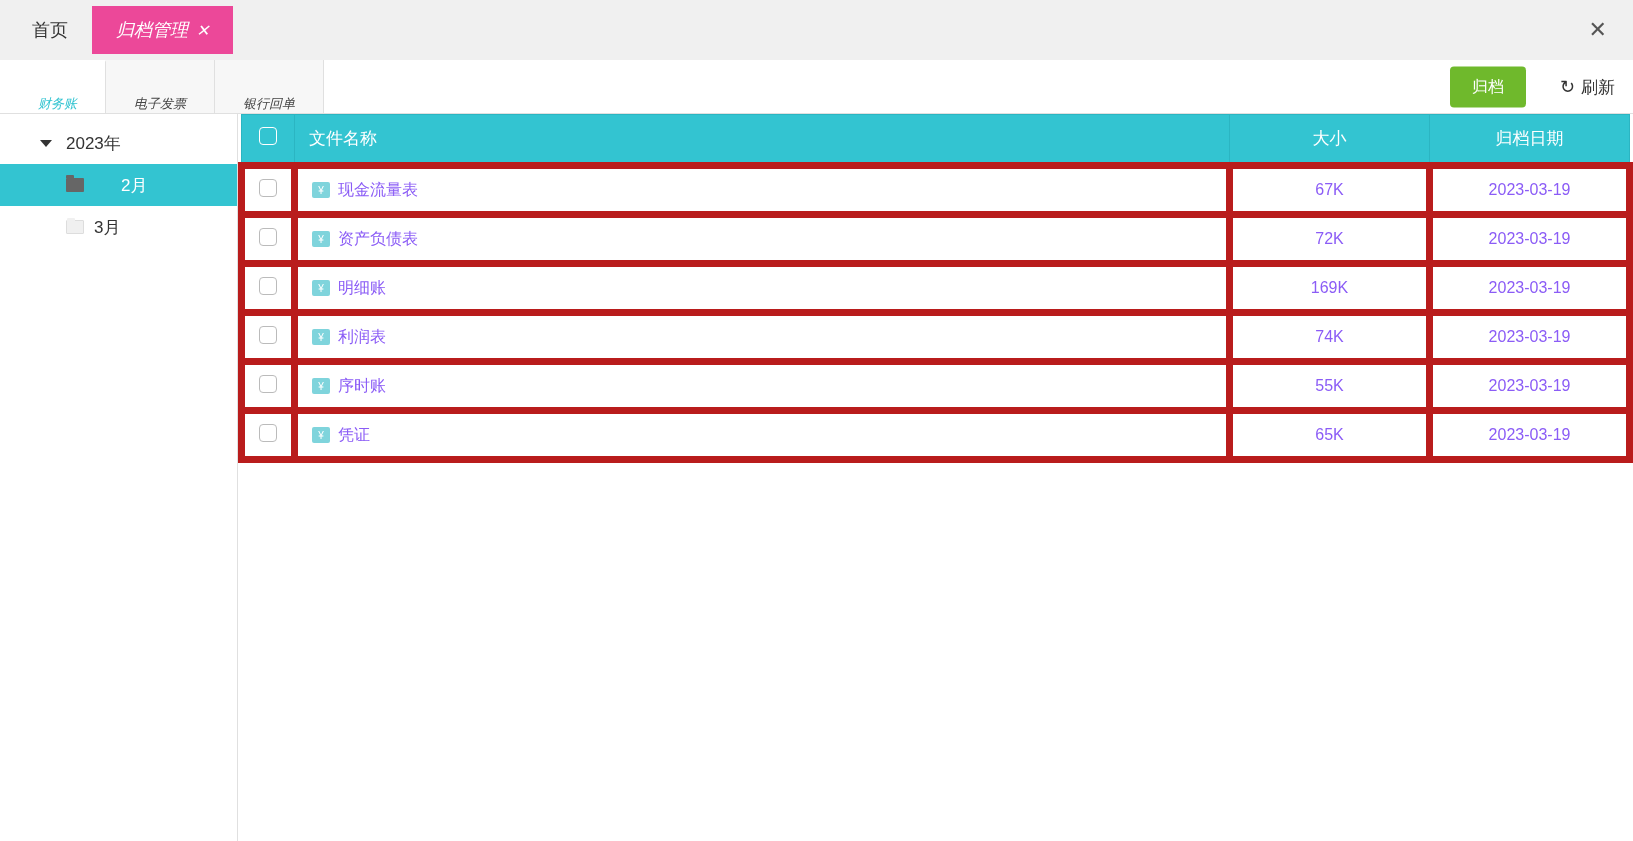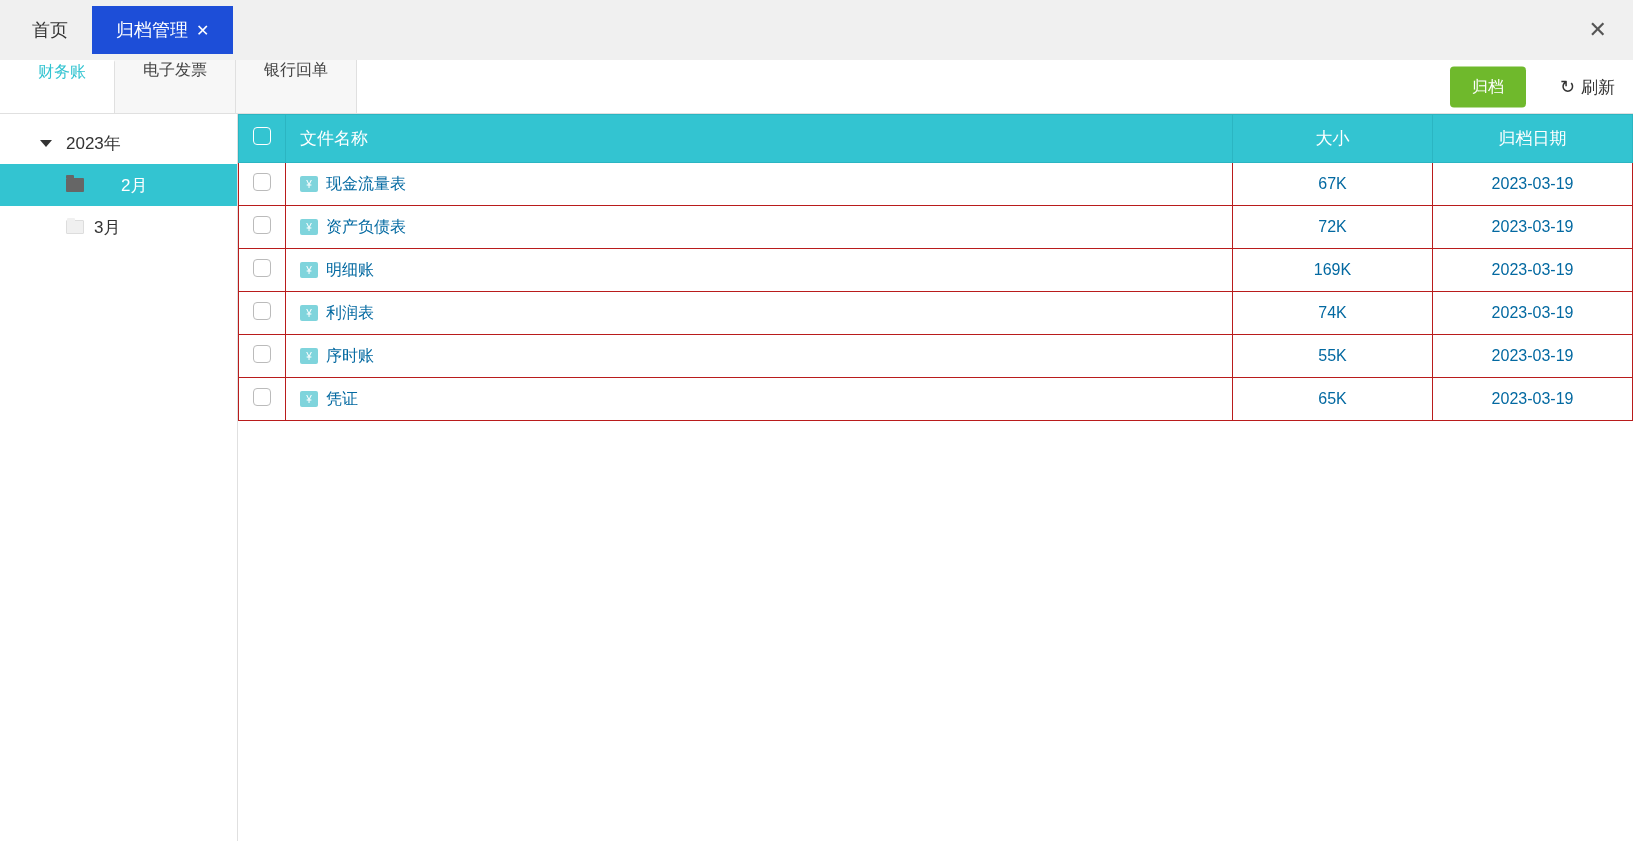--- a/index.html
+++ b/index.html
@@ -24,22 +24,23 @@
     .top-tab {
       padding: 12px 24px;
       font-size: 18px;
       color: #333;
       cursor: pointer;
       display: flex;
       align-items: center;
       gap: 8px;
     }
     .top-tab.active {
-      background: #1d4ed8;
-      color: #fff;
+      background: #ec4899;
+      color: #fff;
+      font-style: italic;
     }
     .top-tab .close-x {
       font-size: 16px;
       font-weight: 300;
     }
     .close-all {
       position: absolute;
       right: 18px;
       top: 50%;
       transform: translateY(-50%);
@@ -57,25 +58,26 @@
       align-items: center;
       height: 54px;
       border-bottom: 1px solid #e0e0e0;
       padding-left: 10px;
       position: relative;
     }
     .sub-tab {
       padding: 0 28px;
       height: 100%;
       display: flex;
-      align-items: flex-start;
-      font-size: 16px;
+      align-items: flex-end;
+      font-size: 13px;
       color: #444;
       cursor: pointer;
       border-right: 1px solid #e0e0e0;
+      font-style: italic;
     }
     .sub-tab.active {
       color: #33c4d1;
       border-top: 2px solid transparent;
       background: #fff;
     }
     .sub-tab:not(.active) {
       background: #f7f7f7;
     }
     .toolbar-right {
@@ -191,24 +193,24 @@
     }
     .file-table thead th.col-size {
       width: 200px;
       text-align: center;
     }
     .file-table thead th.col-date {
       width: 200px;
       text-align: center;
     }
     .file-table tbody td {
-      border: 1px solid #b91c1c;
+      border: 7px solid #b91c1c;
       padding: 10px 14px;
       font-size: 16px;
-      color: #0369a1;
+      color: #8b5cf6;
     }
     .file-table tbody td.col-check {
       text-align: center;
     }
     .file-table tbody td.col-size, 
     .file-table tbody td.col-date {
       text-align: center;
     }
     .chk {
       width: 18px;

